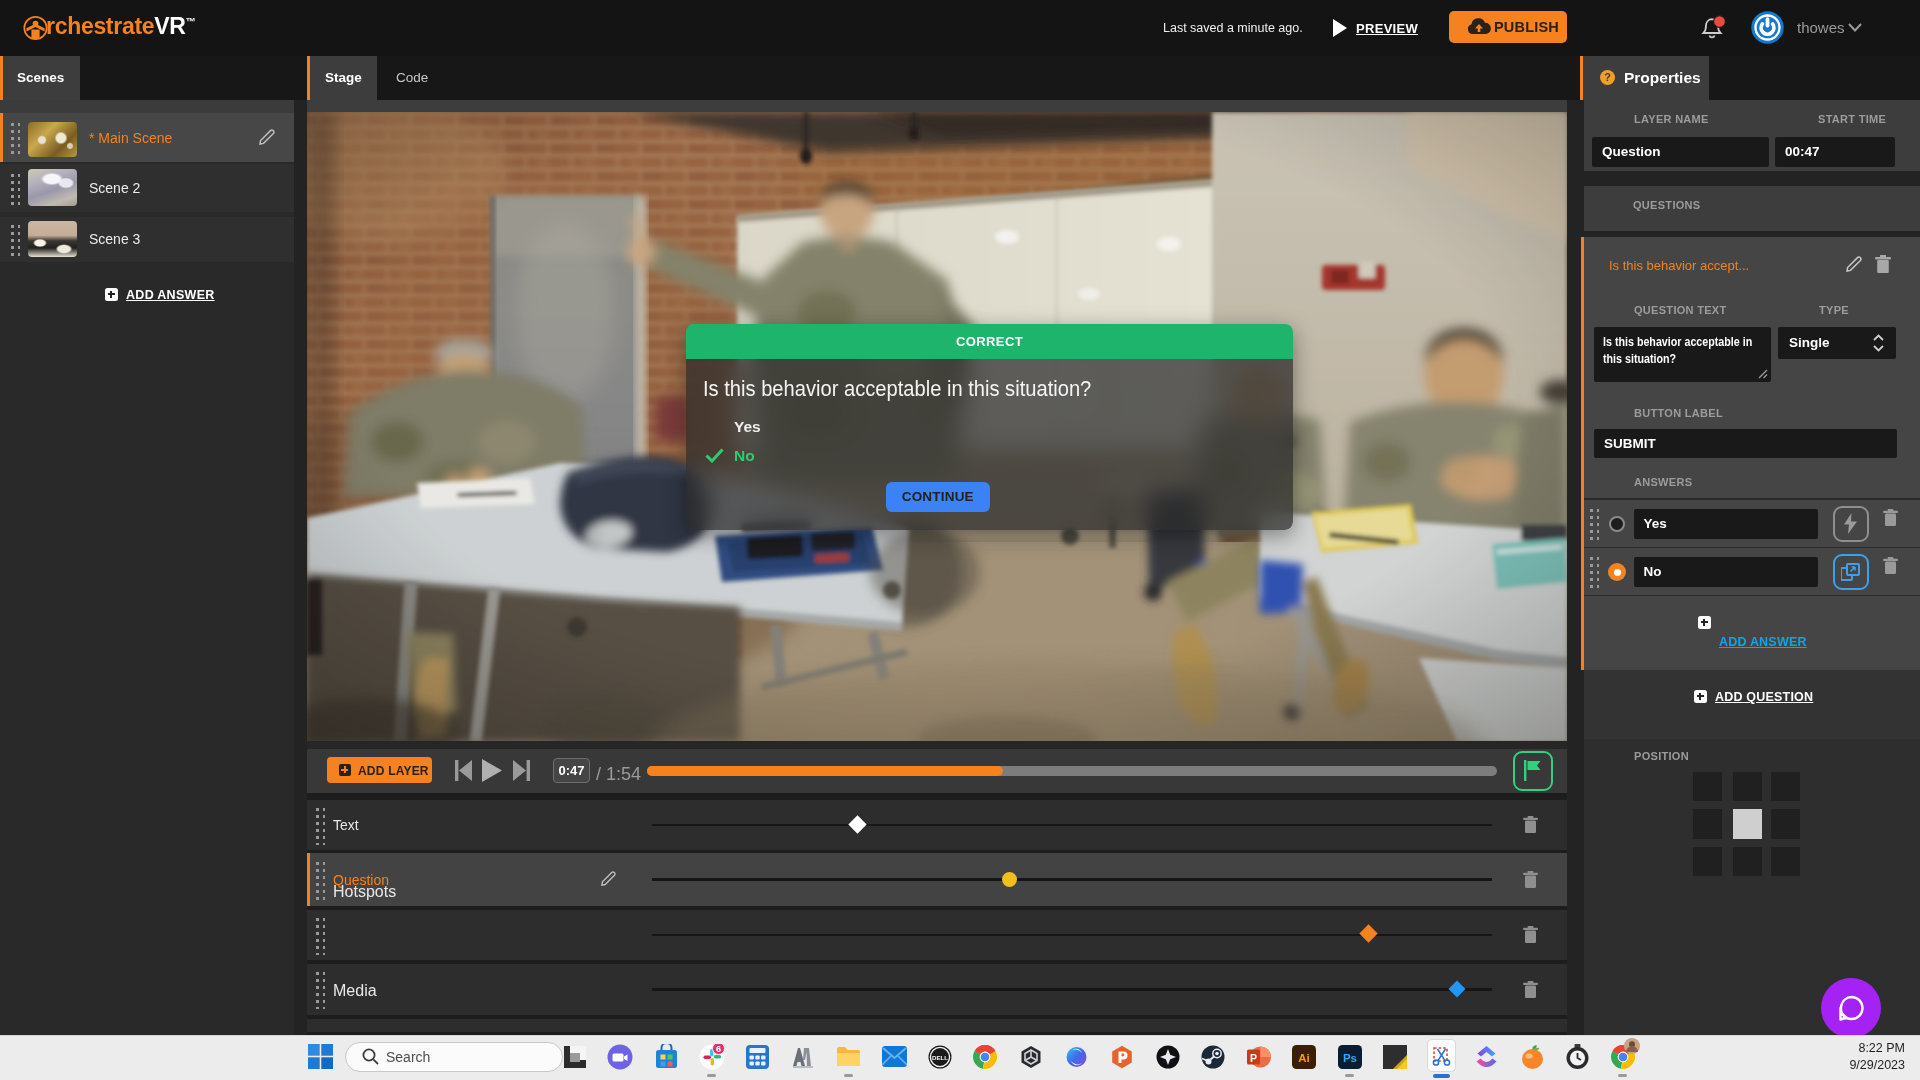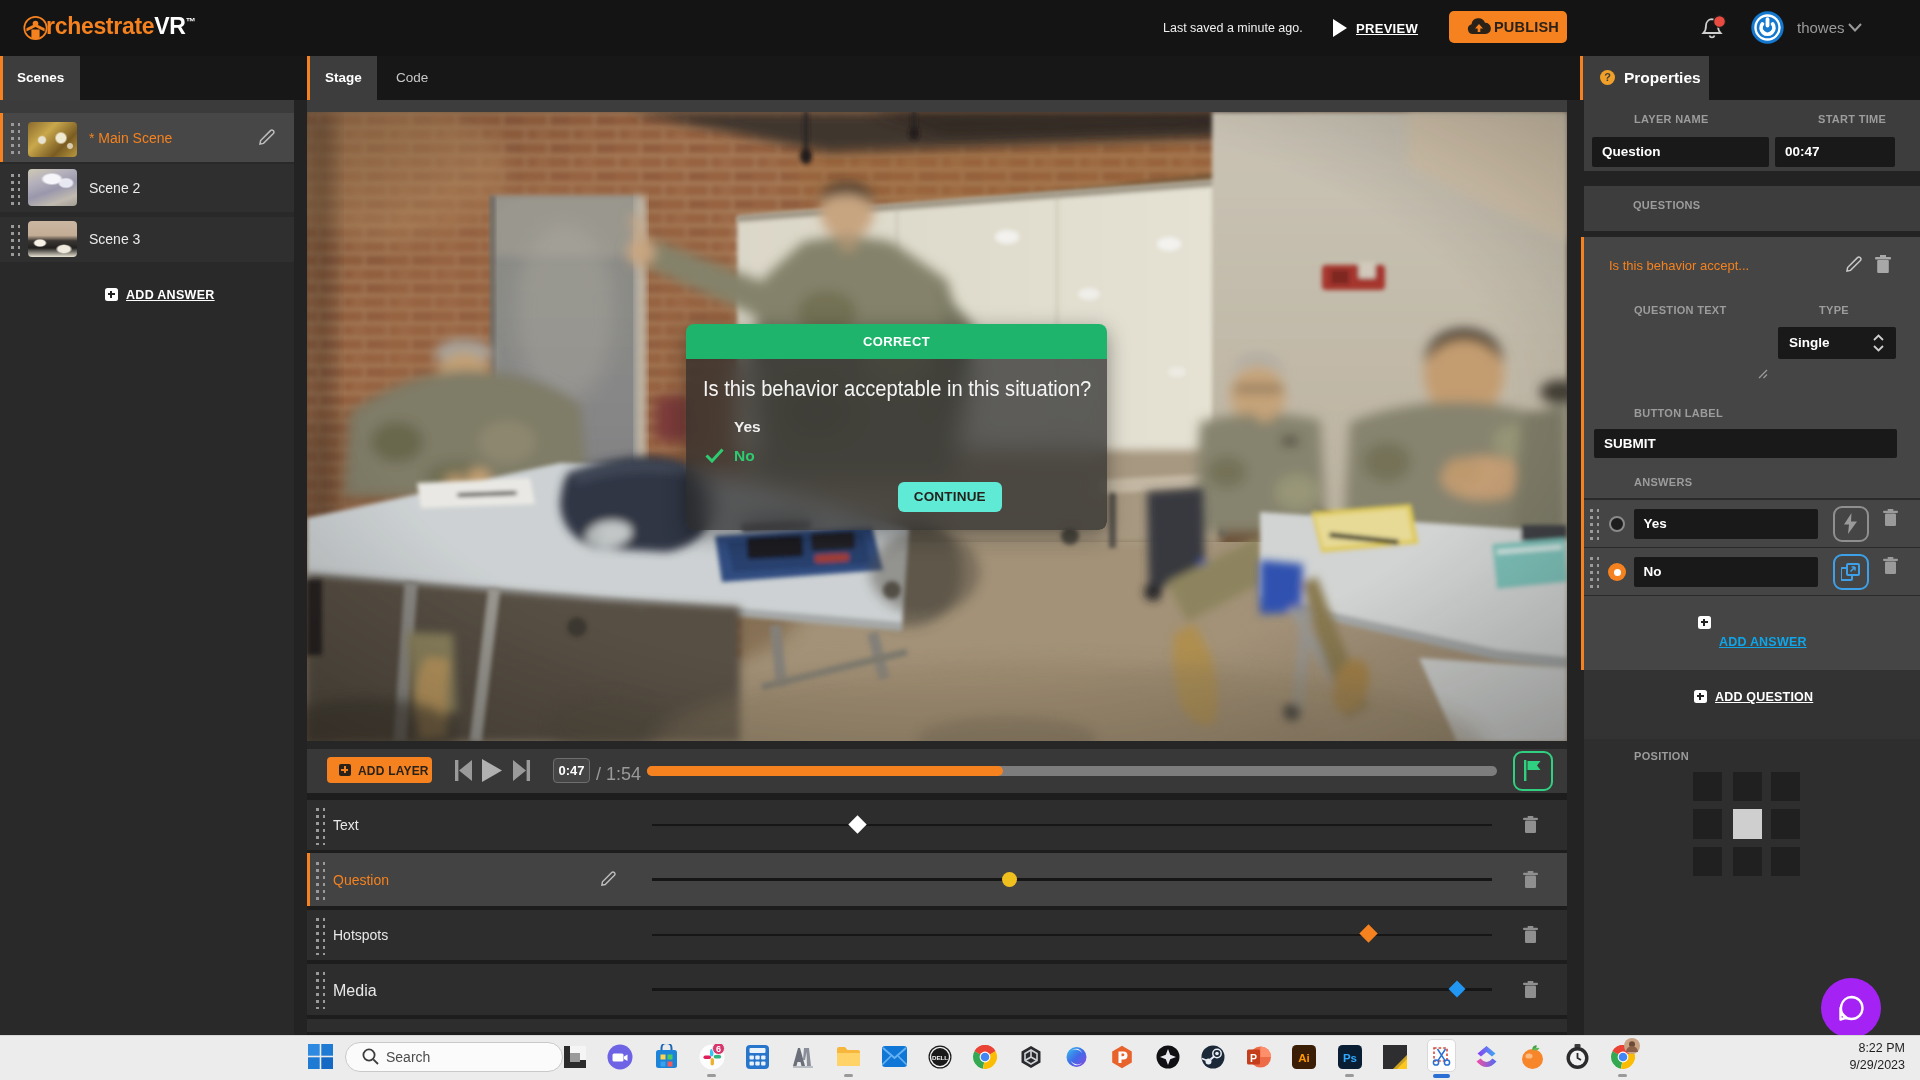--- a/index.html
+++ b/index.html
@@ -338,30 +338,30 @@
     <ellipse cx="300" cy="612" rx="58" ry="30" fill="#504a3c" opacity=".55" filter="url(#b6)"></ellipse>
     <ellipse cx="60" cy="620" rx="90" ry="34" fill="#3a342c" opacity=".6" filter="url(#b6)"></ellipse>
     <ellipse cx="700" cy="628" rx="90" ry="24" fill="#6b604e" opacity=".45" filter="url(#b6)"></ellipse>
 
     <ellipse cx="760" cy="640" rx="420" ry="90" fill="#8a7a5f" opacity=".35" filter="url(#b10)"></ellipse>
     <rect x="0" y="0" width="1260" height="630" fill="#7d7468" opacity=".07"></rect>
     <rect x="0" y="0" width="1260" height="630" fill="url(#vign)"></rect>
   </svg>
   </div>
 
-  <div class="abs" style="left:686px;top:324px;width:421px;height:206px;border-radius:8px;overflow:hidden;box-shadow:0 6px 22px rgba(0,0,0,.4);">
+  <div class="abs" style="left:686px;top:324px;width:607px;height:206px;border-radius:8px;overflow:hidden;box-shadow:0 6px 22px rgba(0,0,0,.4);">
     <div style="width:100%;height:34.5px;background:#1eb46c;text-align:center;line-height:35px;font-size:13px;font-weight:bold;color:#fff;letter-spacing:.4px;">CORRECT</div>
     <div style="width:100%;height:171.5px;background:rgba(40,40,40,.72);backdrop-filter:blur(11px);position:relative;">
       <div class="abs" style="left:17px;top:17px;font-size:22px;color:#f4f4f4;white-space:nowrap;transform:scaleX(.915);transform-origin:0 0;">Is this behavior acceptable in this situation?</div>
       <div class="abs" style="left:48px;top:59px;font-size:15.5px;font-weight:bold;color:#f0f0f0;">Yes</div>
       <svg class="abs" style="left:19px;top:89px;" width="19" height="15" viewBox="0 0 19 15">
           <path d="M1.5 7.5 L7 13 L17.5 1.5" fill="none" stroke="#2ecc71" stroke-width="3"></path>
         </svg>
       <div class="abs" style="left:48px;top:88px;font-size:15.5px;font-weight:bold;color:#2ecc71;">No</div>
-      <div class="abs" style="left:200px;top:123px;width:103.5px;height:30.5px;background:#5eead4;border-radius:6px;text-align:center;line-height:30px;font-size:13.5px;font-weight:bold;color:#26211c;letter-spacing:.2px;margin-left:12px;">CONTINUE</div>
+      <div class="abs" style="left:200px;top:123px;width:103.5px;height:30.5px;background:#3b82f6;border-radius:6px;text-align:center;line-height:30px;font-size:13.5px;font-weight:bold;color:#26211c;letter-spacing:.2px;">CONTINUE</div>
     </div>
   </div>
 
   <div class="abs" style="left:307px;top:741px;width:1260px;height:8px;background:#262626;"></div>
   <div class="abs" style="left:307px;top:749px;width:1260px;height:43.5px;background:#383838;"></div>
   <div class="abs" style="left:327px;top:756.5px;width:105px;height:26.5px;background:#f5821f;border-radius:4px;"></div>
   <div class="abs" style="left:339px;top:764px;width:11.5px;height:11.5px;background:#2a2118;border-radius:2px;"></div>
   <div class="abs" style="left:341.2px;top:768.7px;width:7px;height:2.1px;background:#f5821f;"></div>
   <div class="abs" style="left:343.7px;top:766.2px;width:2.1px;height:7px;background:#f5821f;"></div>
   <div class="abs" style="left:358px;top:764px;font-size:12px;font-weight:bold;color:#2a2118;letter-spacing:.2px;">ADD LAYER</div>
@@ -386,21 +386,21 @@
     <path d="M3.5 1 L16.5 1 L13 5.5 L16.5 10 L3.5 10 Z" fill="#2fd180"></path>
     </svg>
 
   <div class="abs" style="left:307px;top:799.5px;width:1260px;height:50px;background:#2d2d2d;"></div>
   <div class="abs" style="left:307px;top:853px;width:1260px;height:53px;background:#434343;border-left:3px solid #f5821f;"></div>
   <div class="abs" style="left:307px;top:909.5px;width:1260px;height:50px;background:#2d2d2d;"></div>
   <div class="abs" style="left:307px;top:963.5px;width:1260px;height:51.5px;background:#2d2d2d;"></div>
   <div class="abs" style="left:307px;top:1019px;width:1260px;height:12.5px;background:#2d2d2d;"></div>
   <div class="abs" style="left:333px;top:817px;font-size:14px;color:#e8e8e8;">Text</div>
   <div class="abs" style="left:333px;top:871.5px;font-size:14px;color:#f5821f;">Question</div>
-  <div class="abs" style="left:333px;top:927px;font-size:14px;color:#e8e8e8;">Hotspots</div>
+  <div class="abs" style="left:333px;top:883px;font-size:16px;color:#e8e8e8;">Hotspots</div>
   <div class="abs" style="left:333px;top:981.5px;font-size:16px;color:#e8e8e8;">Media</div>
   <div class="dots" style="left:313px;top:805px;height:40px;"></div>
   <div class="dots" style="left:313px;top:859px;height:41px;"></div>
   <div class="dots" style="left:313px;top:915px;height:40px;"></div>
   <div class="dots" style="left:313px;top:969px;height:40px;"></div>
   <svg class="abs" style="left:600px;top:871px;" width="16" height="16" viewBox="0 0 17 17">
       <path d="M2 15 L2.6 11.5 L12.5 1.6 A1.8 1.8 0 0 1 15.1 1.6 L15.4 1.9 A1.8 1.8 0 0 1 15.4 4.5 L5.5 14.4 Z" fill="none" stroke="#bdbdbd" stroke-width="1.5"></path>
     </svg>
   <svg class="abs" style="left:1523px;top:816px;" width="15" height="17" viewBox="0 0 15 17">
       <rect x="2" y="4.6" width="11" height="12.4" rx="1.2" fill="#8f8f8f"></rect>
@@ -453,20 +453,21 @@
   <svg class="abs" style="left:1845px;top:256px;" width="17" height="17" viewBox="0 0 17 17">
       <path d="M2 15 L2.6 11.5 L12.5 1.6 A1.8 1.8 0 0 1 15.1 1.6 L15.4 1.9 A1.8 1.8 0 0 1 15.4 4.5 L5.5 14.4 Z" fill="none" stroke="#c8c8c8" stroke-width="1.5"></path>
     </svg>
   <svg class="abs" style="left:1875px;top:255px;" width="16" height="18" viewBox="0 0 16 18">
     <rect x="2.2" y="5" width="11.6" height="13" rx="1.2" fill="#a8a8a8"></rect>
       <rect x="0" y="2" width="16" height="2.4" rx="1" fill="#a8a8a8"></rect>
       <rect x="5" y="0" width="6" height="2.4" fill="#a8a8a8"></rect>
     </svg>
   <div class="abs lbl" style="left:1594px;top:304px;">QUESTION TEXT</div>
   <div class="abs lbl" style="left:1779px;top:304px;">TYPE</div>
+  <div class="abs inp" style="left:1594px;top:327px;width:177px;height:55px;padding:7px 0 0 9px;line-height:16.5px;font-size:12.3px;white-space:nowrap;"><span style="display:inline-block;transform:scaleX(.87);transform-origin:0 0;">Is this behavior acceptable in<br>this situation?</span></div>
   <svg class="abs" style="left:1757px;top:368px;" width="11" height="11" viewBox="0 0 11 11">
       <path d="M10 2 L2 10 M10 6.5 L6.5 10" stroke="#9a9a9a" stroke-width="1.3"></path>
     </svg>
   <div class="abs inp" style="left:1778px;top:327px;width:118px;height:31.5px;line-height:31px;padding-left:11px;">Single</div>
   <svg class="abs" style="left:1872px;top:334px;" width="13" height="18" viewBox="0 0 13 18">
     <path d="M2 6 L6.5 1.5 L11 6" fill="none" stroke="#cfcfcf" stroke-width="1.8"></path>
     <path d="M2 12 L6.5 16.5 L11 12" fill="none" stroke="#cfcfcf" stroke-width="1.8"></path>
     </svg>
   <div class="abs lbl" style="left:1594px;top:407px;">BUTTON LABEL</div>
   <div class="abs inp" style="left:1594px;top:428.5px;width:303px;height:29.5px;line-height:29px;padding-left:10px;">SUBMIT</div>

